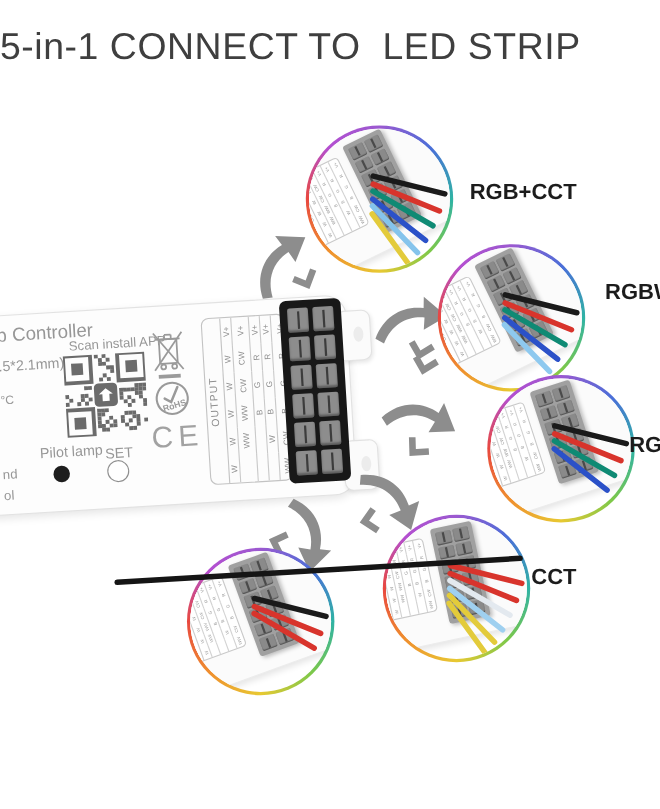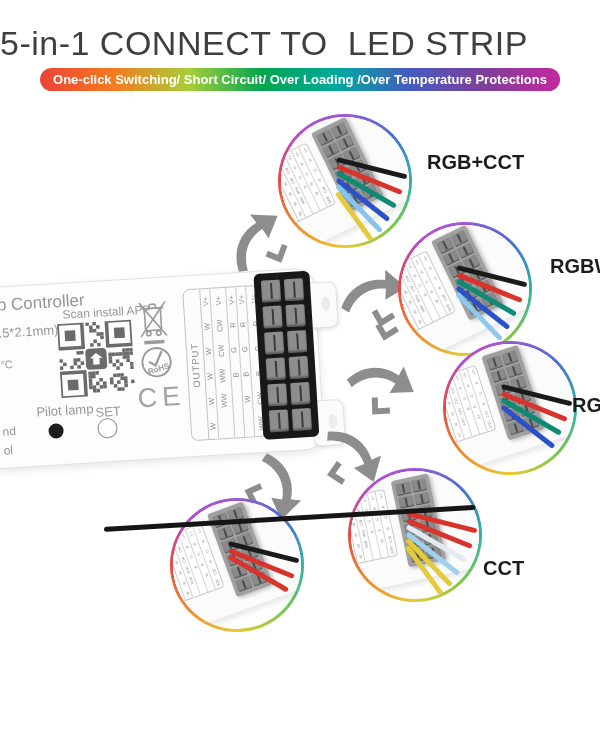--- a/index.html
+++ b/index.html
@@ -87,21 +87,20 @@
   
   .cable{position:absolute;left:104px;top:527px;width:372px;height:5px;background:#151515;
          border-radius:3px;transform:rotate(-3.4deg);transform-origin:left center;z-index:30;}
 </style>
 </head>
 <body>
 
 <div class="stage">
 
   <div class="title">5-in-1 CONNECT TO  LED STRIP</div>
-  <div class="banner" id="banner" style="background: linear-gradient(90deg, rgb(238, 65, 54), rgb(244, 123, 32), rgb(166, 206, 57), rgb(0, 165, 81), rgb(0, 169, 157), rgb(70, 89, 193), rgb(127, 63, 152), rgb(196, 40, 158));">One-click Switching/ Short Circuit/ Over Loading /Over Temperature Protections</div>
 
   <div class="device">
     <div class="ear e1"></div>
     <div class="ear e2"></div>
     <span class="dtext f-name">p Controller</span>
     <span class="dtext f-scan">Scan install APP</span>
     <span class="dtext f-dc">.5*2.1mm)</span>
     <span class="dtext f-temp">°C</span>
     <span class="dtext f-nd">nd</span>
     <span class="dtext f-ol">ol</span>
@@ -941,19 +940,19 @@
             <div class="mc-sq"></div>
             <div class="mc-sq"></div>
           </div>
         </div>
         <div class="wire" style="background: rgb(26, 26, 26); left: 56px; top: 40px; width: 72px; transform: rotate(14deg);"></div>
         <div class="wire" style="background: rgb(216, 52, 44); left: 56px; top: 46.5px; width: 70px; transform: rotate(22deg);"></div>
         <div class="wire" style="background: rgb(216, 52, 44); left: 56px; top: 53px; width: 68px; transform: rotate(30deg);"></div>
       </div>
     </div>
 
-  <div class="clabel" style="left:427px;top:151px">RGB+CCT</div>
+  <div class="clabel" style="left:427px;top:164px">RGB+CCT</div>
   <div class="clabel" style="left:550px;top:255px">RGBW</div>
   <div class="clabel" style="left:572px;top:394px">RGB</div>
-  <div class="clabel" style="left:483px;top:557px">CCT</div>
+  <div class="clabel" style="left:483px;top:514px">CCT</div>
 
   <div class="cable"></div>
 </div>
 
 </body></html>

